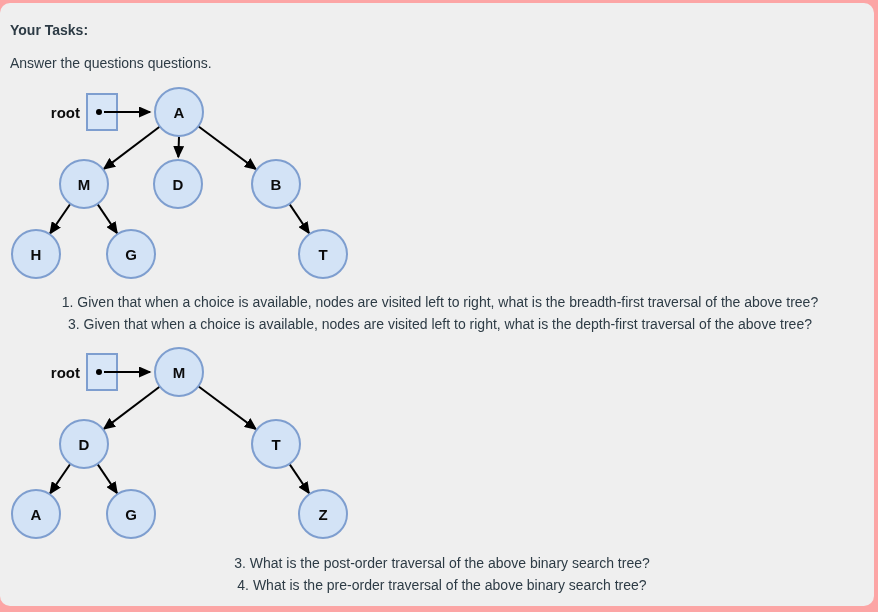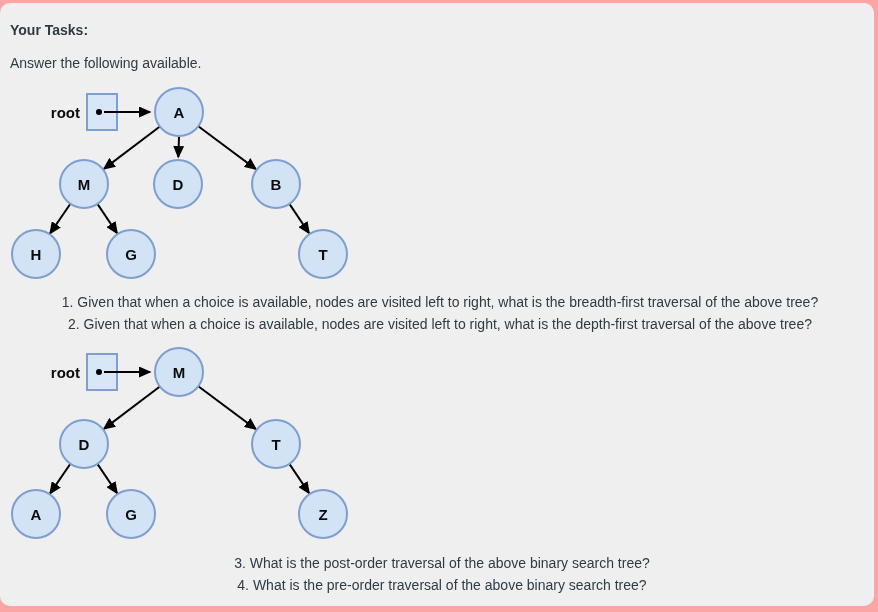--- a/index.html
+++ b/index.html
@@ -57,21 +57,21 @@
   .root-label { text-anchor: end; }
   .dot { fill: #000000; }
 </style>
 </head>
 <body>
 
 <div class="screen">
   <div class="panel"></div>
 
   <div class="title">Your Tasks:</div>
-  <div class="subtitle">Answer the following available.</div>
+  <div class="subtitle">Answer the questions questions.</div>
 
   <svg class="tree tree-1" width="380" height="204" viewBox="0 0 380 204">
     <defs>
       <marker id="arrow1" markerUnits="userSpaceOnUse" markerWidth="13" markerHeight="11" refX="11" refY="5.5" orient="auto">
         <path d="M0,0 L12.5,5.5 L0,11 Z" fill="#000000"></path>
       </marker>
     </defs>
 
     <text class="root-label" x="80" y="33.5">root</text>
     <rect class="root-box" x="87" y="10" width="30" height="36"></rect>
@@ -112,21 +112,21 @@
       <text class="node-label" x="131" y="175.5">G</text>
     </g>
     <g>
       <circle class="node-circle" cx="323" cy="170" r="24"></circle>
       <text class="node-label" x="323" y="175.5">T</text>
     </g>
   </svg>
 
   <div class="questions questions-top">
     <div>1. Given that when a choice is available, nodes are visited left to right, what is the breadth-first traversal of the above tree?</div>
-    <div>2. Given that when a choice is available, nodes are visited left to right, what is the depth-first traversal of the above tree?</div>
+    <div>3. Given that when a choice is available, nodes are visited left to right, what is the depth-first traversal of the above tree?</div>
   </div>
 
   <svg class="tree tree-2" width="380" height="204" viewBox="0 0 380 204">
     <defs>
       <marker id="arrow2" markerUnits="userSpaceOnUse" markerWidth="13" markerHeight="11" refX="11" refY="5.5" orient="auto">
         <path d="M0,0 L12.5,5.5 L0,11 Z" fill="#000000"></path>
       </marker>
     </defs>
 
     <text class="root-label" x="80" y="33.5">root</text>

